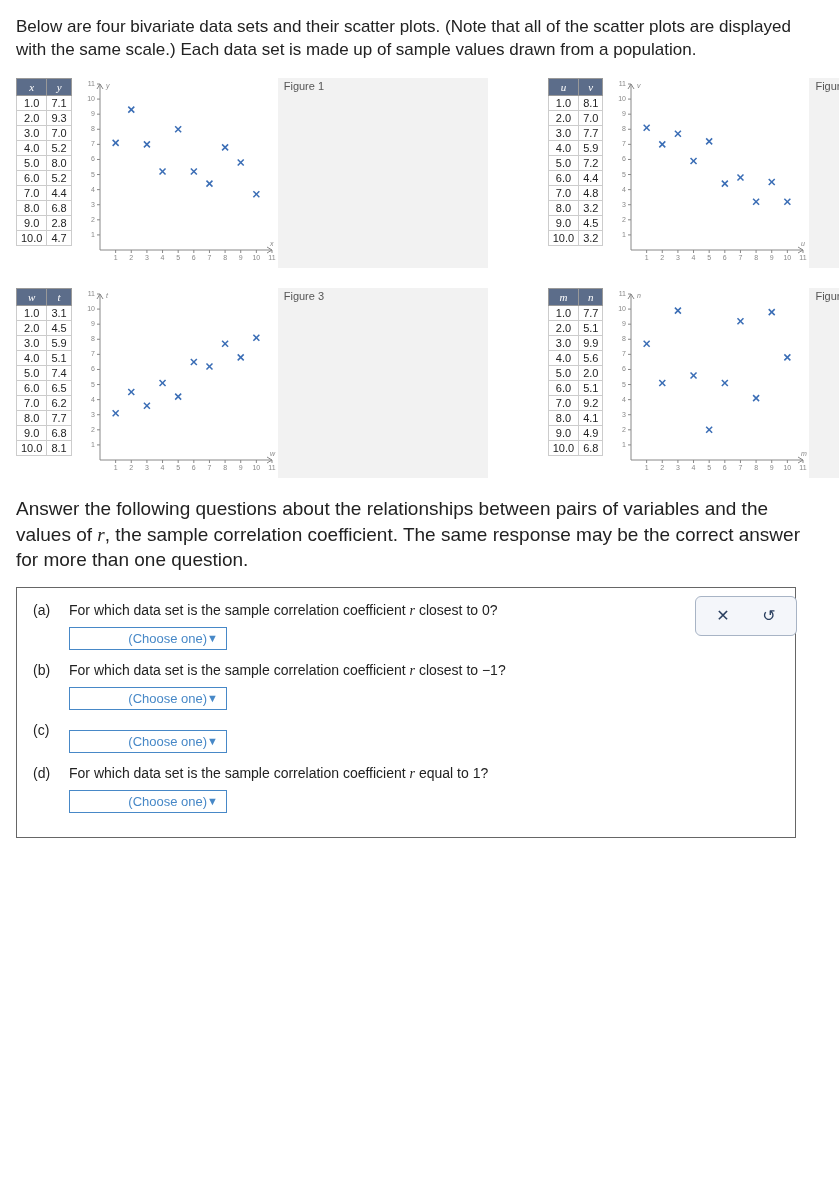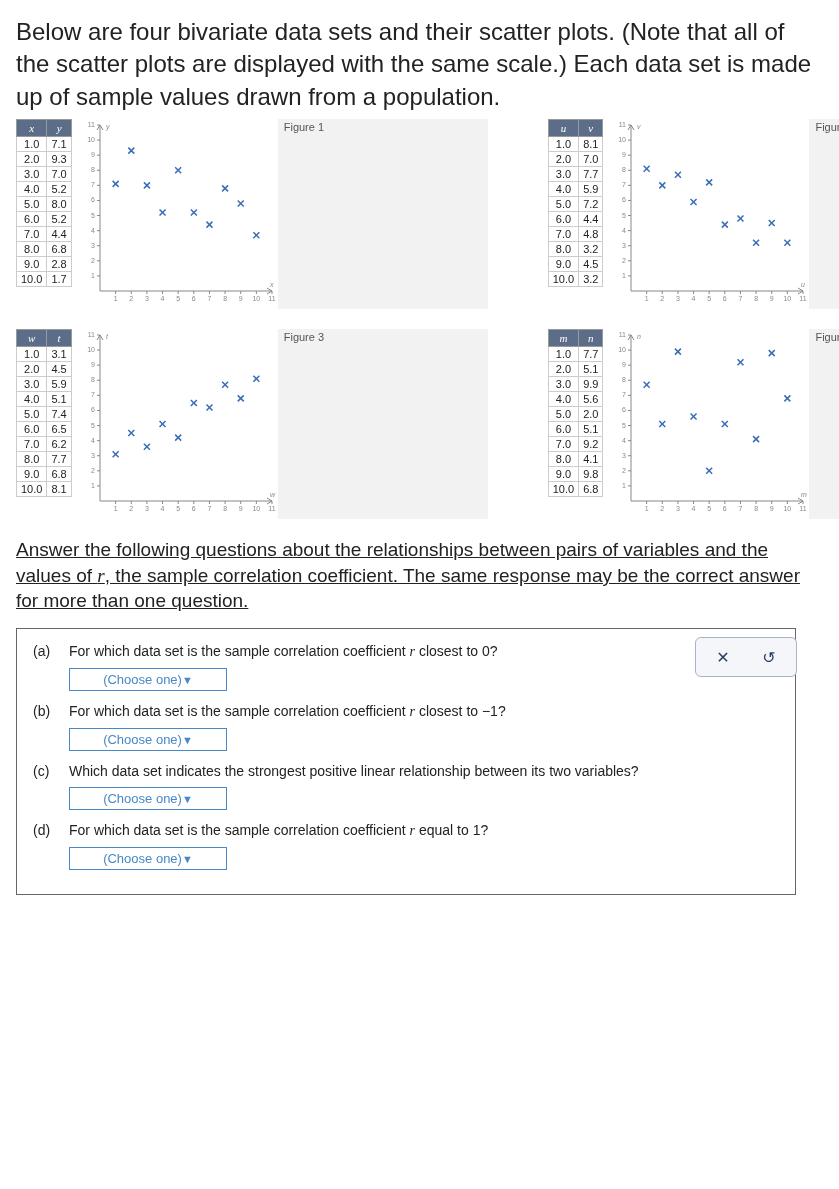--- a/index.html
+++ b/index.html
@@ -5,29 +5,28 @@
   body {
     font-family: Verdana, Geneva, sans-serif;
     margin: 0;
     padding: 16px;
     background: #fff;
     color: #222;
     width: 839px;
     box-sizing: border-box;
   }
   .intro {
-    font-size: 24px;
+    font-size: 17px;
     line-height: 1.35;
-    margin-bottom: 6px;
+    margin-bottom: 16px;
   }
   .mtext {
     font-size: 19px;
     line-height: 1.35;
     margin: 18px 0 14px 0;
-    text-decoration: underline;
   }
   .italic-var { font-style: italic; font-family: 'Times New Roman', serif; }
   .grid {
     display: grid;
     grid-template-columns: 1fr 1fr;
     gap: 20px 60px;
     margin-bottom: 10px;
   }
   .panel {
     display: flex;
@@ -81,21 +80,21 @@
     display: flex;
     gap: 10px;
     margin-bottom: 12px;
     align-items: flex-start;
   }
   .qlabel { width: 26px; }
   .qcontent { flex: 1; }
   .select-fake {
     display: inline-flex;
     align-items: center;
-    justify-content: center;
+    justify-content: flex-end;
     border: 1px solid #4788c7;
     color: #4788c7;
     font-size: 13px;
     padding: 3px 8px;
     min-width: 140px;
     margin-top: 8px;
     cursor: pointer;
     background: #fff;
   }
   .select-fake .arr { color: #4788c7; font-size: 11px; }
@@ -169,21 +168,21 @@
           <tr>
             <td>8.0</td>
             <td>6.8</td>
           </tr>
           <tr>
             <td>9.0</td>
             <td>2.8</td>
           </tr>
           <tr>
             <td>10.0</td>
-            <td>1.7</td>
+            <td>4.7</td>
           </tr>
         </tbody>
     </table>
     <div class="chart-box">
       <svg class="chart-svg" id="sv0" viewBox="0 0 200 190">
           <path d="M 22 6 L 22 172 L 194 172" stroke="#888" fill="none" stroke-width="1"></path>
           <path d="M 19 11 L 22 6 L 25 11" stroke="#888" fill="none"></path>
           <path d="M 189 169 L 194 172 L 189 175" stroke="#888" fill="none"></path>
           <line x1="37.63636363636364" x2="37.63636363636364" y1="172" y2="175" stroke="#888"></line>
           <text x="37.63636363636364" y="182" text-anchor="middle" class="axis-tick">1</text>
@@ -606,21 +605,21 @@
           <tr>
             <td>7.0</td>
             <td>9.2</td>
           </tr>
           <tr>
             <td>8.0</td>
             <td>4.1</td>
           </tr>
           <tr>
             <td>9.0</td>
-            <td>9.8</td>
+            <td>4.9</td>
           </tr>
           <tr>
             <td>10.0</td>
             <td>6.8</td>
           </tr>
         </tbody>
     </table>
     <div class="chart-box">
       <svg class="chart-svg" id="sv3" viewBox="0 0 200 190">
           <path d="M 22 6 L 22 172 L 194 172" stroke="#888" fill="none" stroke-width="1"></path>
@@ -752,21 +751,20 @@
       <div class="select-fake">
         <span>(Choose one)</span>
         <span class="arr">▼</span>
       </div>
     </div>
   </div>
 
   <div class="qrow">
     <div class="qlabel">(c)</div>
     <div class="qcontent">
-      <div>Which data set indicates the strongest positive linear relationship between its two variables?</div>
       <div class="select-fake">
         <span>(Choose one)</span>
         <span class="arr">▼</span>
       </div>
     </div>
   </div>
 
   <div class="qrow" style="margin-bottom:0">
     <div class="qlabel">(d)</div>
     <div class="qcontent">

